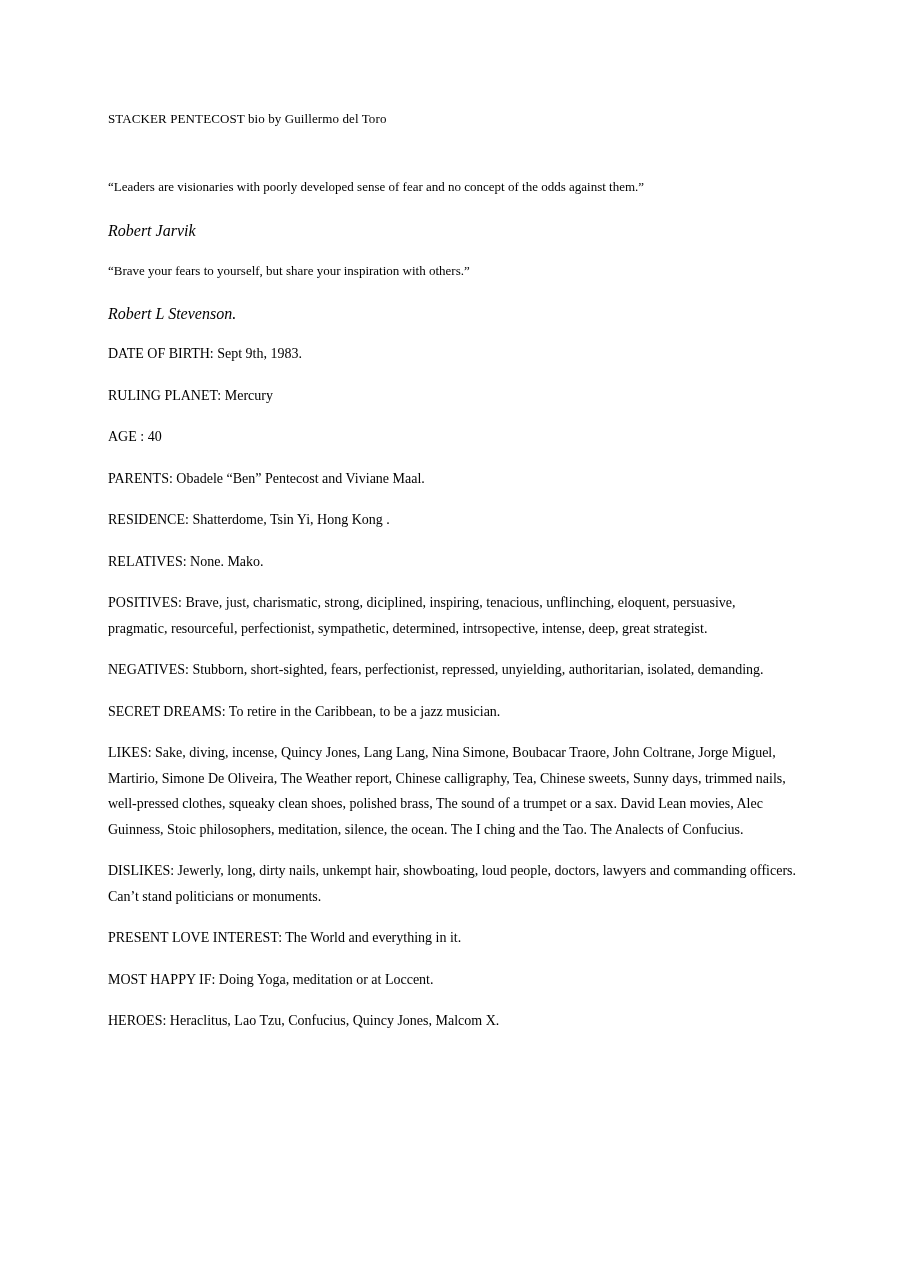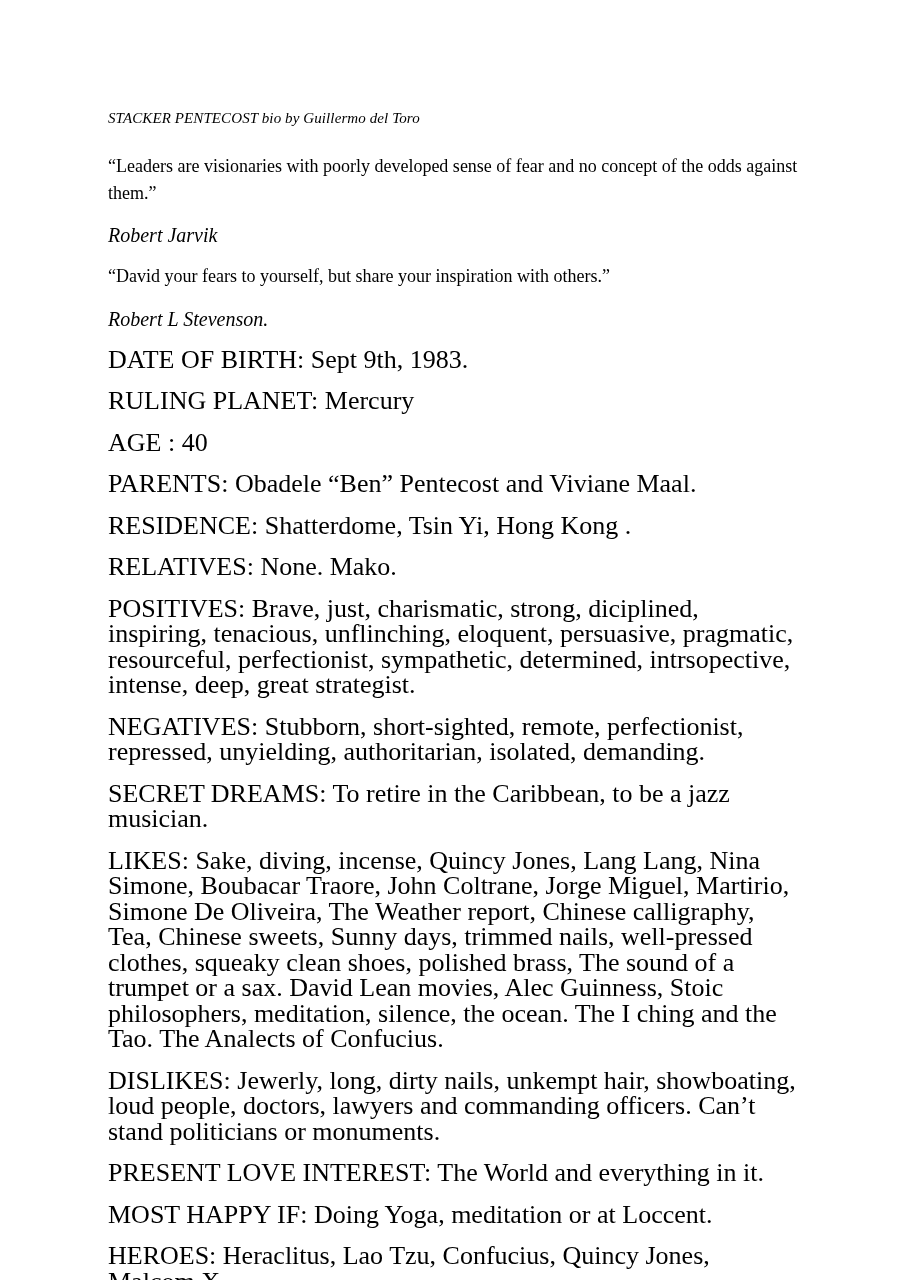--- a/index.html
+++ b/index.html
@@ -23,68 +23,67 @@
     box-sizing: border-box;
     overflow: hidden;
   }
   .doc-body {
     position: absolute;
     left: 108px;
     top: 106px;
     width: 690px;
   }
   .doc-title {
-    font-size: 15px;
+    font-size: 13px;
     line-height: 25px;
-    margin: 0 0 22px 0;
+    margin: 0 0 43px 0;
     letter-spacing: 0.1px;
-    font-style: italic;
   }
   .quote {
-    font-size: 18px;
+    font-size: 13px;
     line-height: 26.5px;
     margin: 0 0 17px 0;
   }
   .attribution {
-    font-size: 20px;
+    font-size: 16px;
     line-height: 25px;
     font-style: italic;
     margin: 0 0 15px 0;
   }
   .field {
-    font-size: 26px;
+    font-size: 14px;
     line-height: 25.5px;
     margin: 0 0 16px 0;
   }
   .field.block {
     margin: 0 0 16px 0;
   }
 </style>
 </head>
 <body>
 
 <div class="page">
   <div class="doc-body">
 
     <p class="doc-title">STACKER PENTECOST  bio by Guillermo del Toro</p>
 
     <p class="quote">“Leaders are visionaries with poorly developed sense of fear and no concept of the odds against them.”</p>
     <p class="attribution">Robert Jarvik</p>
 
-    <p class="quote">“David your fears to yourself, but share your inspiration with others.”</p>
+    <p class="quote">“Brave your fears to yourself, but share your inspiration with others.”</p>
     <p class="attribution">Robert L Stevenson.</p>
 
     <p class="field">DATE OF BIRTH: Sept 9th, 1983.</p>
     <p class="field">RULING PLANET: Mercury</p>
     <p class="field">AGE : 40</p>
     <p class="field">PARENTS:  Obadele “Ben” Pentecost and Viviane Maal.</p>
     <p class="field">RESIDENCE:  Shatterdome, Tsin Yi, Hong Kong .</p>
     <p class="field">RELATIVES: None.  Mako.</p>
     <p class="field block">POSITIVES:  Brave, just, charismatic, strong, diciplined, inspiring, tenacious, unflinching, eloquent, persuasive, pragmatic, resourceful, perfectionist, sympathetic, determined, intrsopective, intense, deep, great strategist.</p>
-    <p class="field block">NEGATIVES: Stubborn, short-sighted, remote, perfectionist, repressed, unyielding, authoritarian, isolated, demanding.</p>
+    <p class="field block">NEGATIVES: Stubborn, short-sighted, fears, perfectionist, repressed, unyielding, authoritarian, isolated, demanding.</p>
     <p class="field">SECRET DREAMS:  To retire in the Caribbean, to be a jazz musician.</p>
     <p class="field block">LIKES:  Sake, diving,  incense, Quincy Jones, Lang Lang, Nina Simone,  Boubacar Traore,  John Coltrane,  Jorge Miguel, Martirio,  Simone De Oliveira, The Weather report, Chinese calligraphy, Tea, Chinese sweets, Sunny days, trimmed nails, well-pressed clothes, squeaky clean shoes, polished brass,  The sound of a trumpet or a sax. David Lean movies, Alec Guinness, Stoic philosophers, meditation, silence, the ocean.  The I ching and the Tao. The Analects of Confucius.</p>
     <p class="field block">DISLIKES:  Jewerly, long, dirty nails, unkempt hair, showboating, loud people, doctors, lawyers and commanding officers.  Can’t stand politicians or monuments.</p>
     <p class="field">PRESENT LOVE INTEREST:  The World and everything in it.</p>
     <p class="field">MOST HAPPY IF:  Doing Yoga, meditation or at Loccent.</p>
     <p class="field">HEROES:  Heraclitus,  Lao Tzu, Confucius, Quincy Jones, Malcom X.</p>
 
   </div>
 </div>
 

